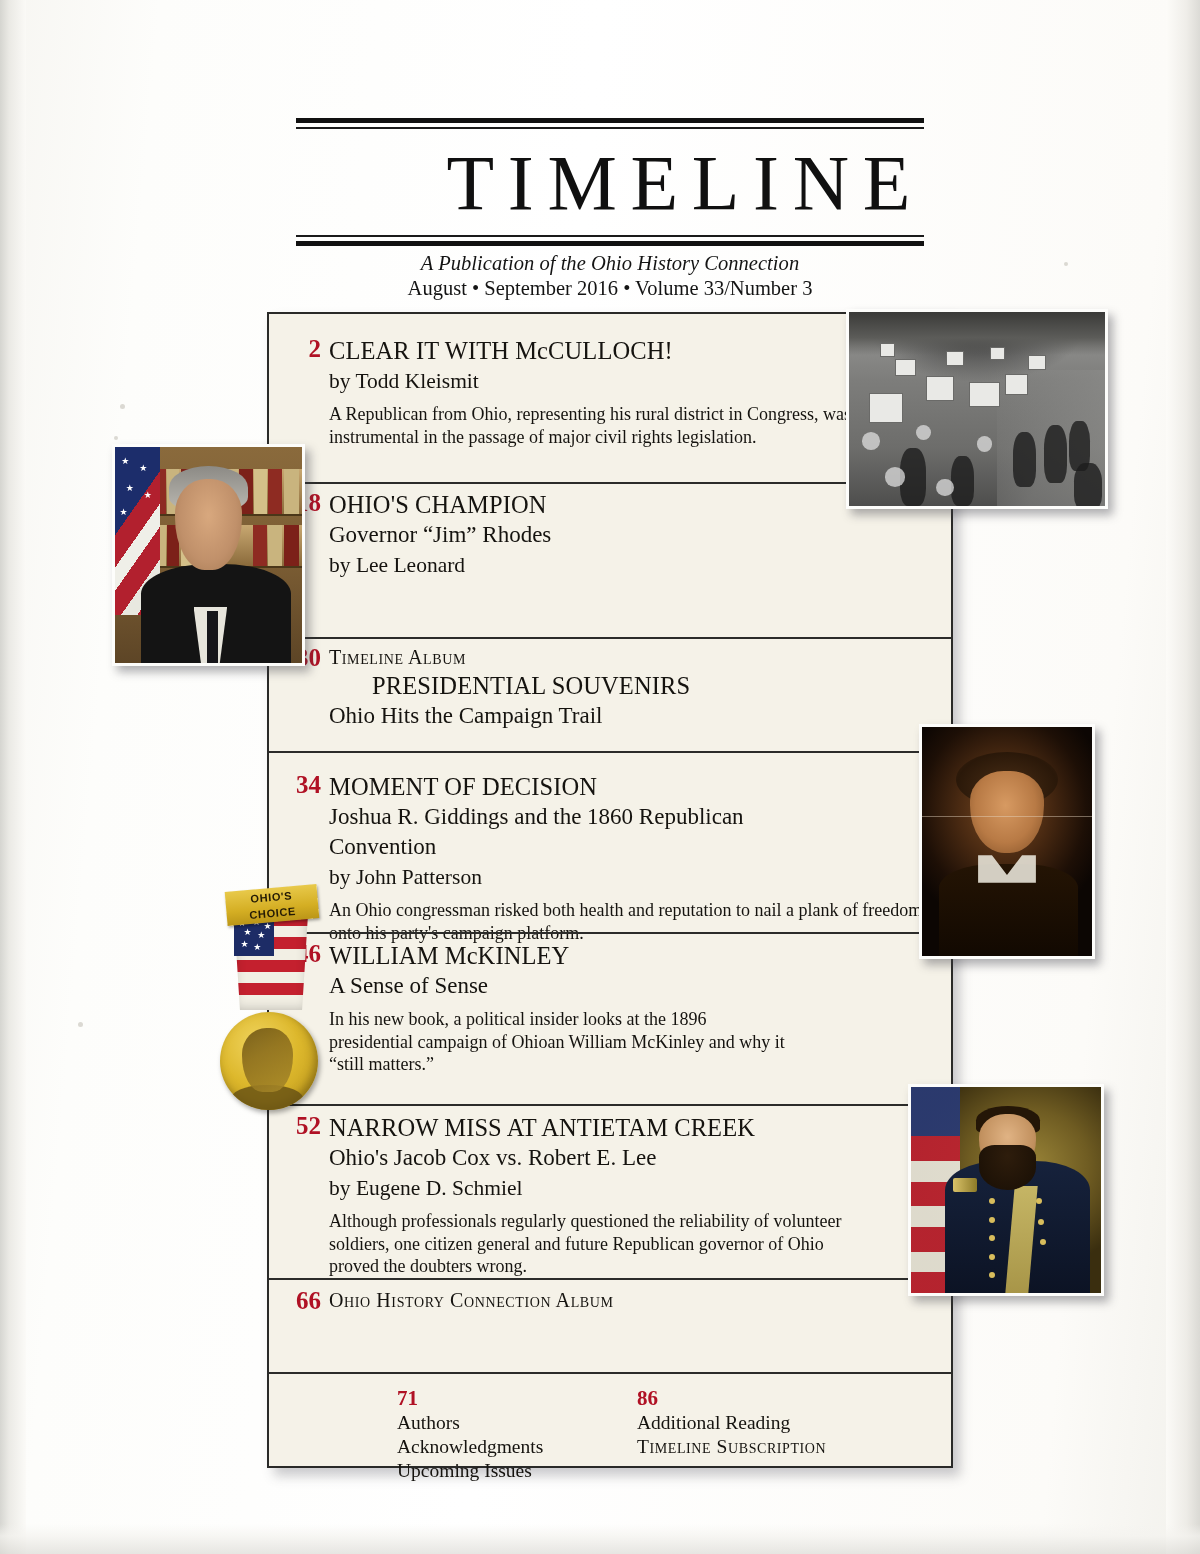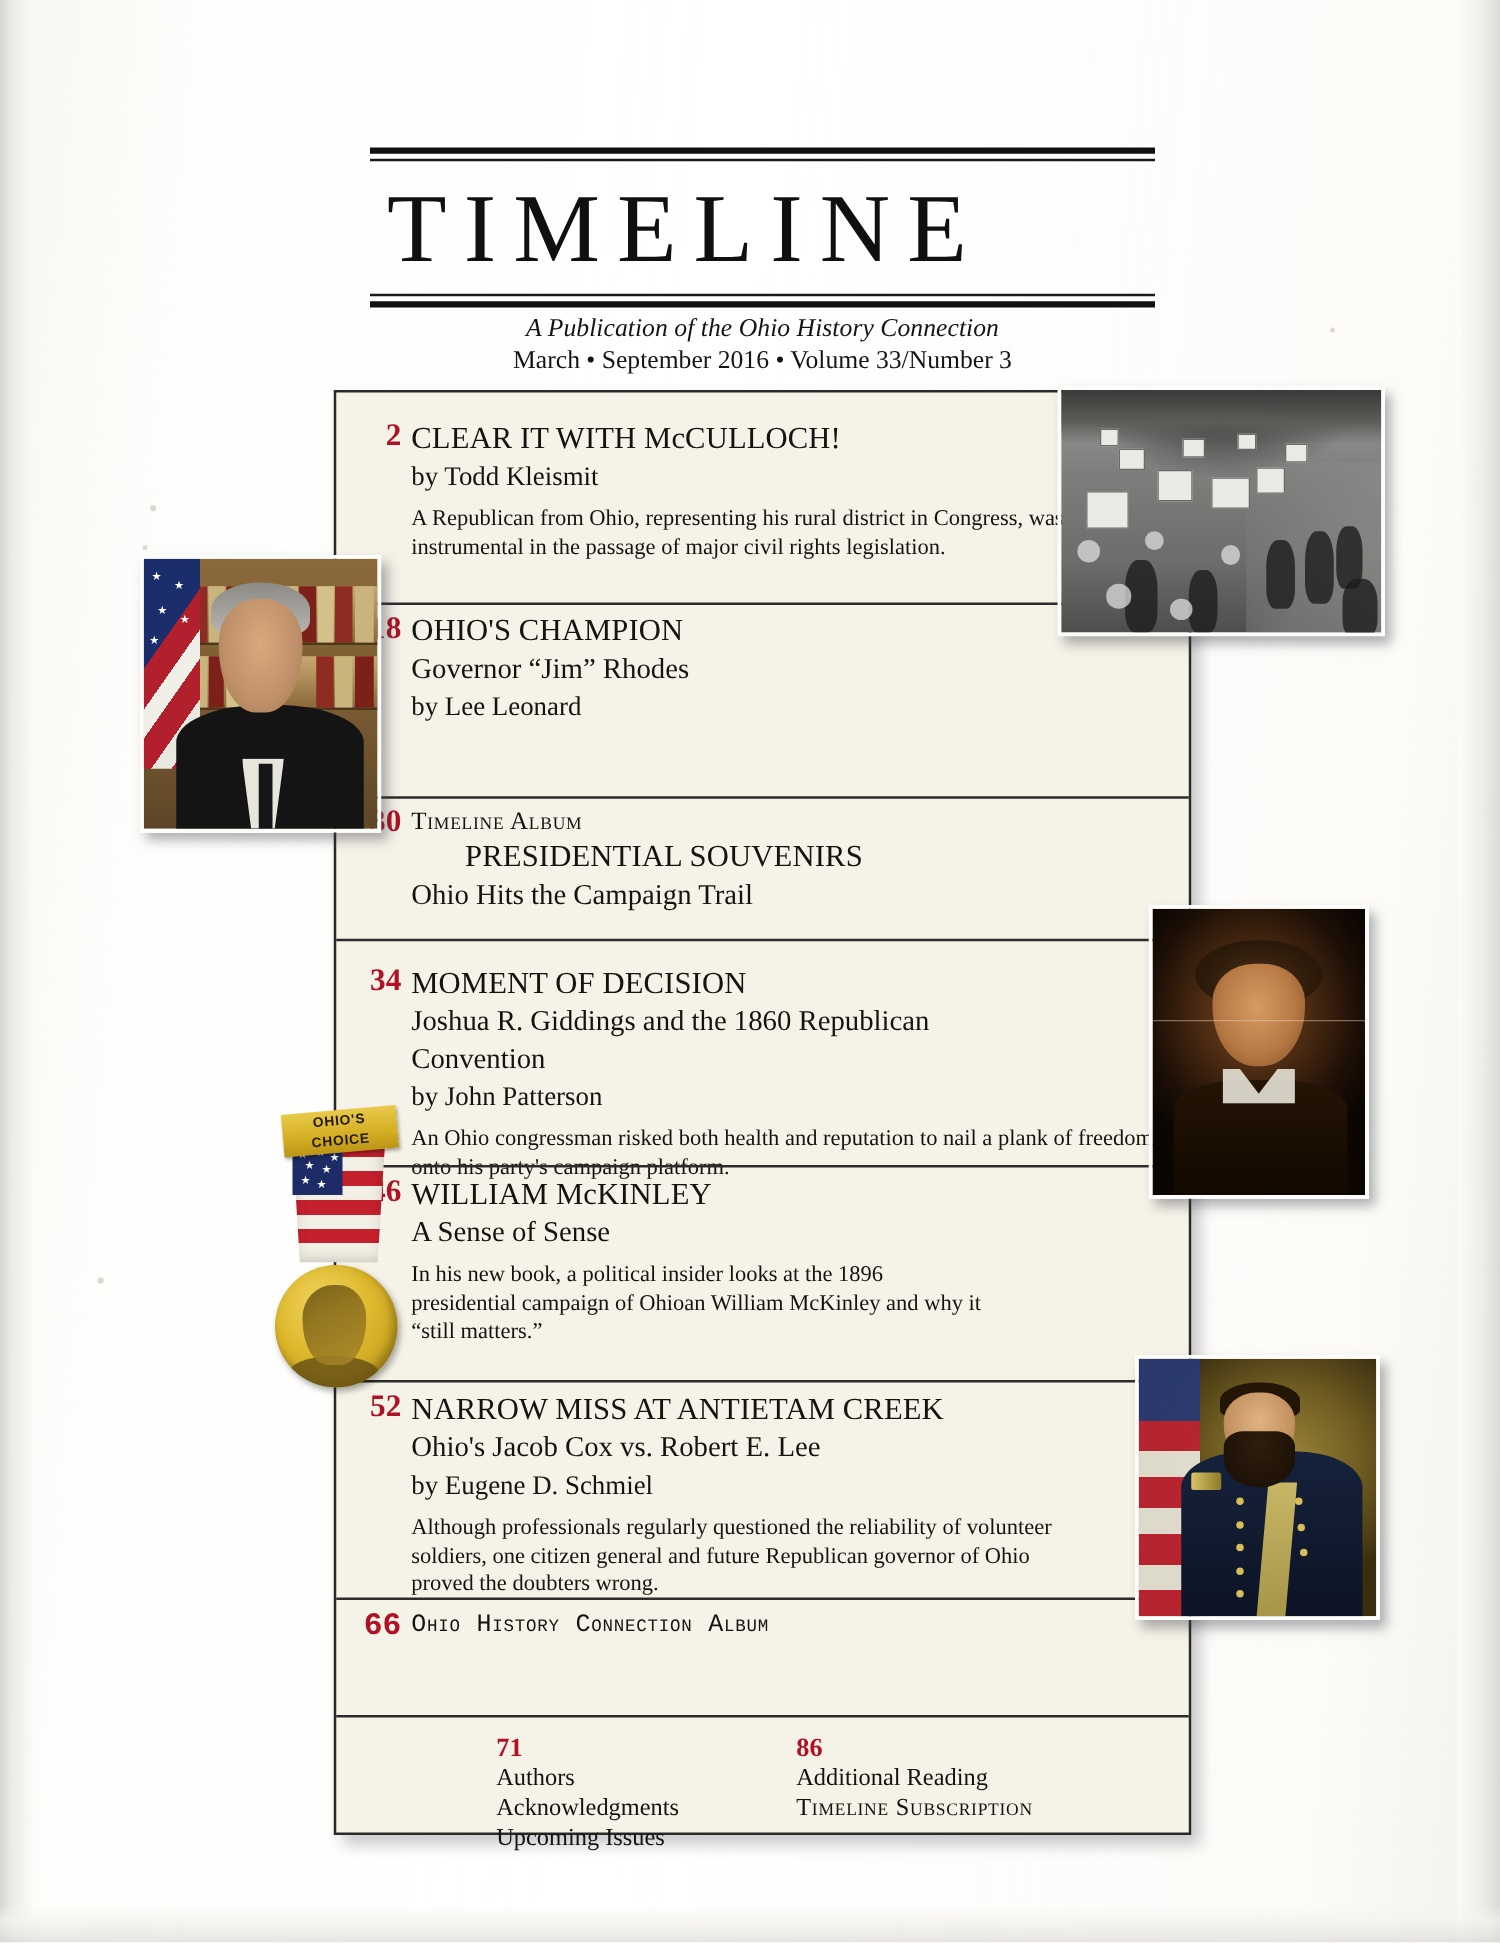--- a/index.html
+++ b/index.html
@@ -46,21 +46,21 @@
   .rule-thin  { height: 2px; background: #1a1a1a; }
   .rule-gap-a { height: 4px; }
   .rule-gap-b { height: 4px; }
 
   .wordmark {
     font-family: "Liberation Serif", "DejaVu Serif", serif;
     font-size: 78px;
     line-height: 96px;
     letter-spacing: 0.175em;
     text-indent: 0.175em;
-    text-align: left;
+    text-align: right;
     color: #101010;
     padding: 6px 0 4px;
     white-space: nowrap;
   }
 
   .pub-line {
     position: absolute;
     left: 296px; top: 252px; width: 628px;
     text-align: center;
     font-style: italic;
@@ -370,21 +370,21 @@
   <div class="rule-thick"></div>
   <div class="rule-gap-a"></div>
   <div class="rule-thin"></div>
   <div class="wordmark">TIMELINE</div>
   <div class="rule-thin"></div>
   <div class="rule-gap-b"></div>
   <div class="rule-thick"></div>
 </div>
 
 <div class="pub-line">A Publication of the Ohio History Connection</div>
-<div class="issue-line">March • September 2016 • Volume 33/Number 3</div>
+<div class="issue-line">August • September 2016 • Volume 33/Number 3</div>
 
 <div class="panel">
  <div class="panel-inner">
 
   <div class="entry" style="top:22px;">
     <div class="num">2</div>
     <div class="ttl"><span>CLEAR IT WITH McCULLOCH!</span></div>
     <div class="byline">by Todd Kleismit</div>
     <div class="blurb">A Republican from Ohio, representing his rural district in Congress, was instrumental in the passage of major civil rights legislation.</div>
   </div>
@@ -425,21 +425,21 @@
 
   <div class="entry" style="top:799px;">
     <div class="num">52</div>
     <div class="ttl">NARROW MISS AT ANTIETAM CREEK</div>
     <div class="sub">Ohio's Jacob Cox vs. Robert E. Lee</div>
     <div class="byline">by Eugene D. Schmiel</div>
     <div class="blurb" style="max-width:530px;">Although professionals regularly questioned the reliability of volunteer soldiers, one citizen general and future Republican governor of Ohio proved the doubters wrong.</div>
   </div>
   <div class="divider" style="top:964px;"></div>
 
-  <div class="entry" style="top:974px;font-family:Liberation Mono, monospace;">
+  <div class="entry" style="top:974px;">
     <div class="num">66</div>
     <div class="smallcaps-label">Ohio History Connection Album</div>
   </div>
   <div class="divider" style="top:1058px;"></div>
 
   <div class="footer-cols" style="top:1072px;">
     <div class="fcol">
       <div class="fnum">71</div>
       <div class="fitem">Authors</div>
       <div class="fitem">Acknowledgments</div>

